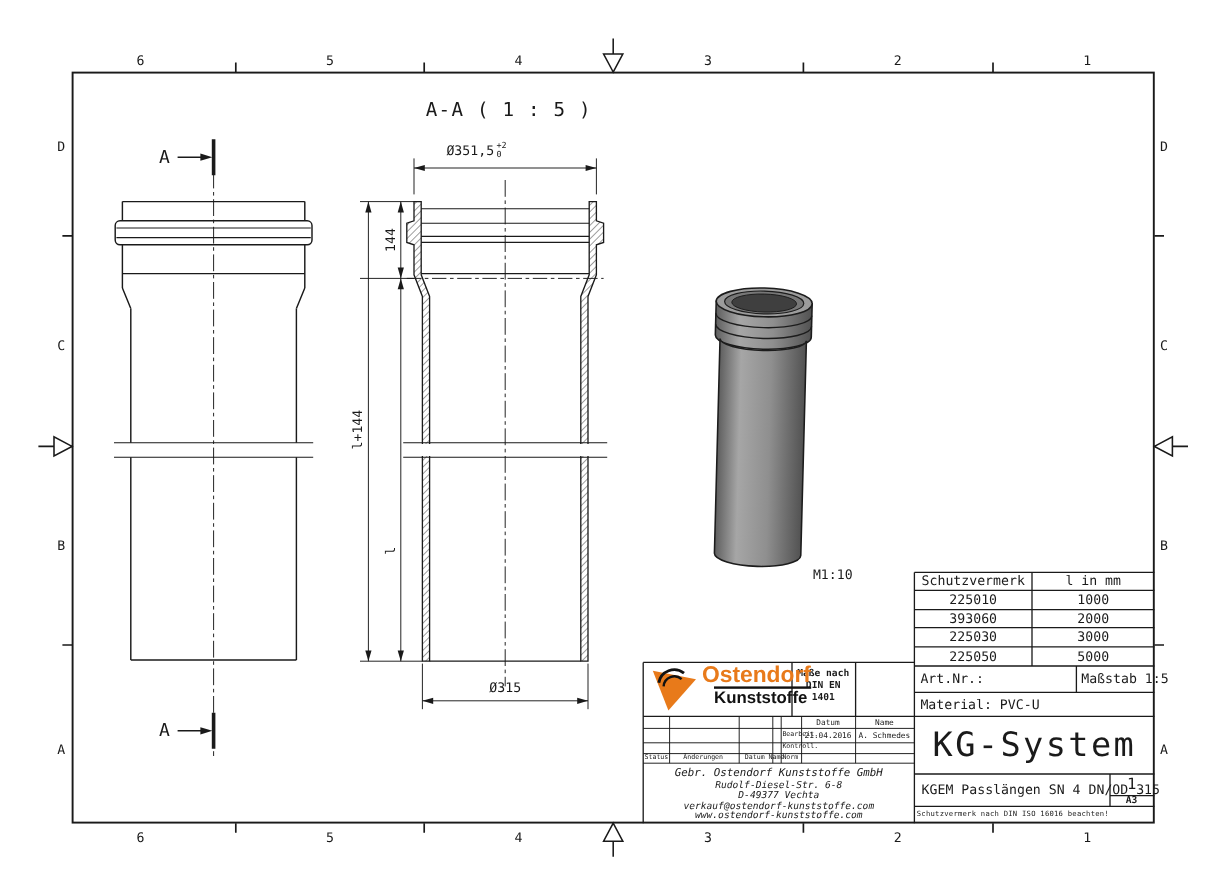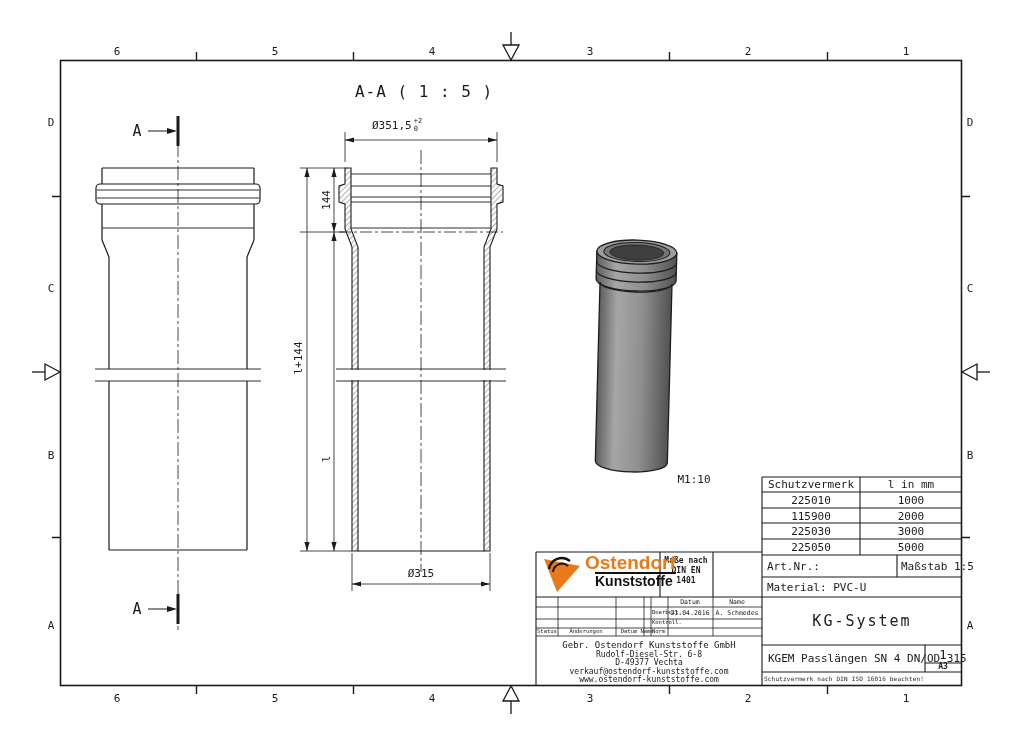--- a/index.html
+++ b/index.html
@@ -8,29 +8,29 @@
   svg{position:absolute;left:0;top:0;}
   .lbl{position:absolute;white-space:nowrap;color:#1a1a1a;line-height:1;}
   .ctr{transform:translate(-50%,-50%);}
   .cy{transform:translateY(-50%);}
   .rot{transform:translate(-50%,-50%) rotate(-90deg);}
   .zone{font-size:11px;}
   .dim{font-size:11px;}
   .t11{font-size:11px;}
   .sec-title{font-size:16px;letter-spacing:1px;}
   .cutA{font-size:15px;}
-  .kgsys{font-size:15px;letter-spacing:2px;}
+  .kgsys{font-size:28px;letter-spacing:2px;}
   .t8{font-size:8px;font-weight:bold;}
   .t6{font-size:6.5px;}
   .t5{font-size:5.5px;}
   .fine{font-size:6px;letter-spacing:0.2px;}
   .sheet1{font-size:13px;}
   .tol{display:flex;align-items:center;gap:2px;}
   .tolcol{display:flex;flex-direction:column;font-size:7px;line-height:1.1;}
-  .company{position:absolute;text-align:center;transform:translateX(-50%);}
+  .company{position:absolute;text-align:center;transform:translateX(-50%);font-style:italic;}
   .company .c1{font-size:9px;margin-bottom:1px;}
   .company .cn{font-size:8px;line-height:1.05;}
   .logo{position:absolute;left:542px;top:554px;display:flex;align-items:flex-start;gap:3px;}
   .logo-text{display:flex;flex-direction:column;font-family:"Liberation Sans",sans-serif;}
   .logo-main{font-size:19px;font-weight:bold;line-height:0.95;}
   .logo-sub{font-size:14px;font-weight:bold;color:#111;border-top:2px solid #111;
             margin-left:10px;padding-top:0px;line-height:1.05;}
 </style>
 </head>
 <body>
@@ -202,21 +202,21 @@
 <div class="lbl dim rot" style="left:326px;top:200px">144</div>
 <div class="lbl dim rot" style="left:298px;top:358px">l+144</div>
 <div class="lbl dim rot" style="left:326px;top:459px">l</div>
 <div class="lbl dim ctr" style="left:421px;top:573px">Ø315</div>
 <div class="lbl t11 ctr" style="left:694px;top:479px">M1:10</div>
 
 <div class="lbl t11 ctr" style="left:811px;top:484px">Schutzvermerk</div>
 <div class="lbl t11 ctr" style="left:911px;top:484px">l in mm</div>
 <div class="lbl t11 ctr" style="left:811px;top:500px">225010</div>
 <div class="lbl t11 ctr" style="left:911px;top:500px">1000</div>
-<div class="lbl t11 ctr" style="left:811px;top:516px">115900</div>
+<div class="lbl t11 ctr" style="left:811px;top:516px">393060</div>
 <div class="lbl t11 ctr" style="left:911px;top:516px">2000</div>
 <div class="lbl t11 ctr" style="left:811px;top:531px">225030</div>
 <div class="lbl t11 ctr" style="left:911px;top:531px">3000</div>
 <div class="lbl t11 ctr" style="left:811px;top:547px">225050</div>
 <div class="lbl t11 ctr" style="left:911px;top:547px">5000</div>
 
 <div class="lbl t11 cy" style="left:767px;top:566px">Art.Nr.:</div>
 <div class="lbl t11 cy" style="left:901px;top:566px">Maßstab 1:5</div>
 <div class="lbl t11 cy" style="left:767px;top:587px">Material: PVC-U</div>
 <div class="lbl kgsys ctr" style="left:862px;top:621px">KG-System</div>

